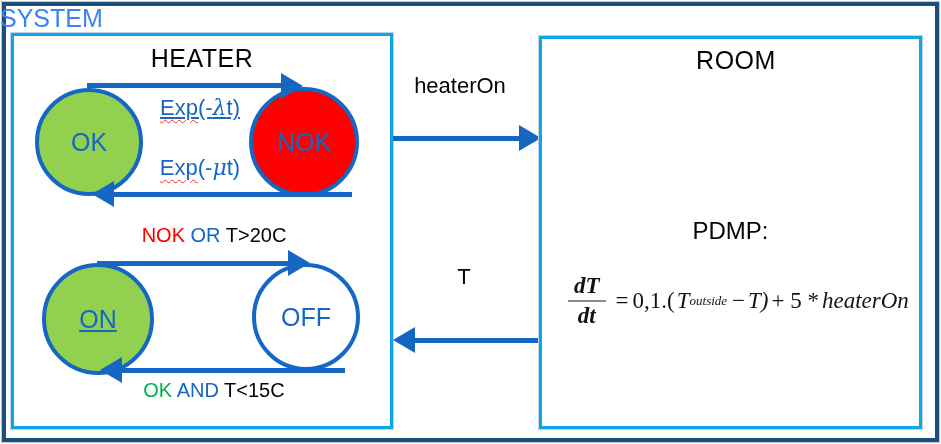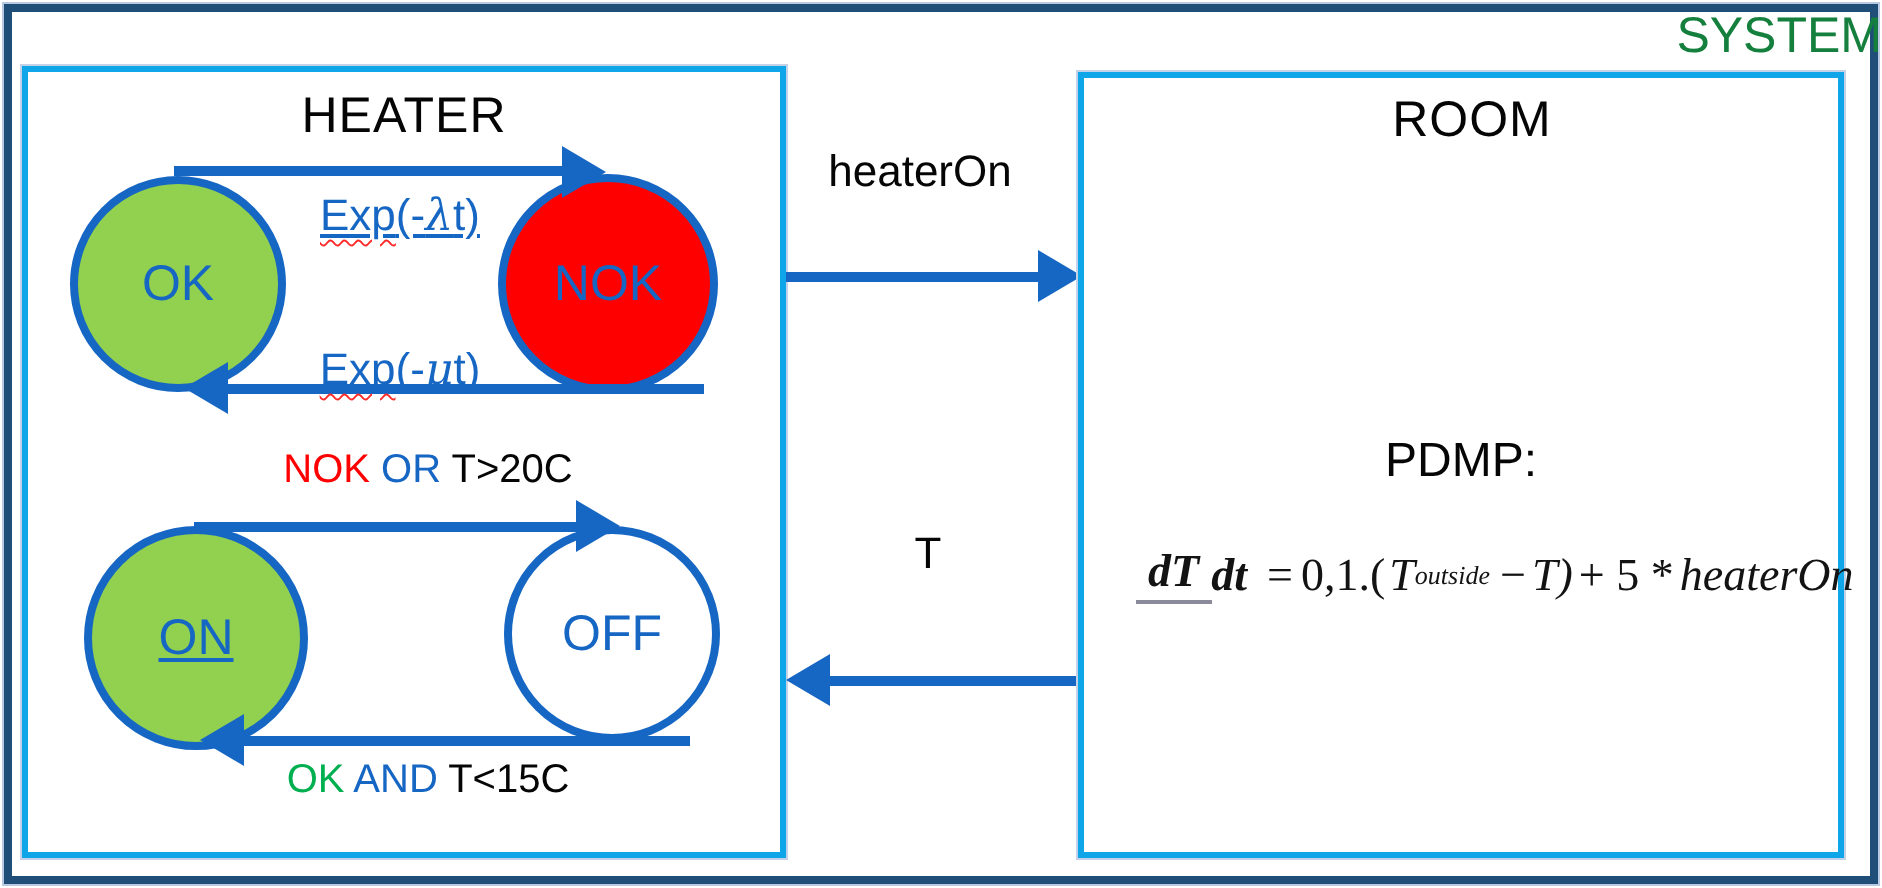--- a/index.html
+++ b/index.html
@@ -15,21 +15,21 @@
   .inner-box{
     position:absolute;border:3px solid #0ea5e9;background:#ffffff;
     box-shadow:0 0 0 1px #c4d2e8;
   }
   .heater-box{left:11px;top:33px;width:376px;height:390px;}
   .room-box{left:539px;top:36px;width:377px;height:387px;}
   .box-title{
     position:absolute;left:0;right:0;text-align:center;
     font-size:25px;letter-spacing:0.5px;color:#050505;
   }
-  .system-title{position:absolute;top:4px;left:0;right:0;text-align:right;font-size:25px;color:#15803d;}
+  .system-title{position:absolute;top:4px;left:0;right:0;text-align:left;font-size:25px;color:#3b82f6;}
   
   .state-circle{
     position:absolute;border:4px solid #1666c4;border-radius:50%;
     display:flex;align-items:center;justify-content:center;
     font-size:25px;color:#1666c4;box-sizing:border-box;
   }
   .fill-green{background:#92d050;}
   .fill-red{background:#ff0000;}
   .fill-white{background:#ffffff;}
   
@@ -62,21 +62,21 @@
   
   .signal-label{
     position:absolute;text-align:center;font-size:22px;line-height:25px;color:#050505;
   }
   
   .pdmp-label{position:absolute;left:0;right:0;top:178px;text-align:center;font-size:24px;color:#050505;}
   .equation{
     position:absolute;left:26px;top:234px;display:flex;align-items:center;
     font-family:"Liberation Serif",serif;font-size:23px;color:#131313;white-space:nowrap;
   }
-  .frac{display:inline-flex;flex-direction:row;align-items:center;margin-right:8px;justify-content:space-between;}
+  .frac{display:inline-flex;flex-direction:column;align-items:center;margin-right:8px;justify-content:space-between;}
   .frac .num{font-style:italic;font-weight:bold;padding:0 6px 1px;border-bottom:2px solid #8a8a9a;}
   .frac .den{font-style:italic;font-weight:bold;padding-top:1px;}
   .eq-upright{font-style:normal;margin:0 2px;}
   .eq-var{font-style:italic;}
   .eq-sub{font-style:italic;font-size:13px;vertical-align:-6px;margin-right:2px;}
   .eq-op{font-style:normal;margin:0 3px;}
 </style>
 </head>
 <body>
 
@@ -95,21 +95,21 @@
       <span>NOK</span>
     </div>
 
     <div class="h-line" style="left:73px;top:47px;width:198px;"></div>
     <div class="head-right" style="left:267px;top:37px;"></div>
     <div class="h-line" style="left:86px;top:156px;width:252px;"></div>
     <div class="head-left" style="left:78px;top:145px;"></div>
 
     <div class="exp-label" style="left:131px;top:59px;text-decoration:underline;"><span class="wavy">Exp</span><span>(-</span><span class="greek">λ</span><span>t)</span></div>
 
-    <div class="exp-label" style="left:131px;top:136px;"><span class="wavy">Exp</span><span>(-</span><span class="greek">μ</span><span>t)</span></div>
+    <div class="exp-label" style="left:131px;top:119px;"><span class="wavy">Exp</span><span>(-</span><span class="greek">μ</span><span>t)</span></div>
 
     <div class="cond-label" style="top:188px;"><span class="t-red">NOK</span><span class="t-blue"> OR </span><span class="t-black">T&gt;20C</span></div>
 
     <div class="state-circle fill-green" style="left:28px;top:227px;width:112px;height:112px;text-decoration:underline;">
       <span>ON</span>
     </div>
     <div class="state-circle fill-white" style="left:238px;top:227px;width:108px;height:108px;">
       <span>OFF</span>
     </div>
 

